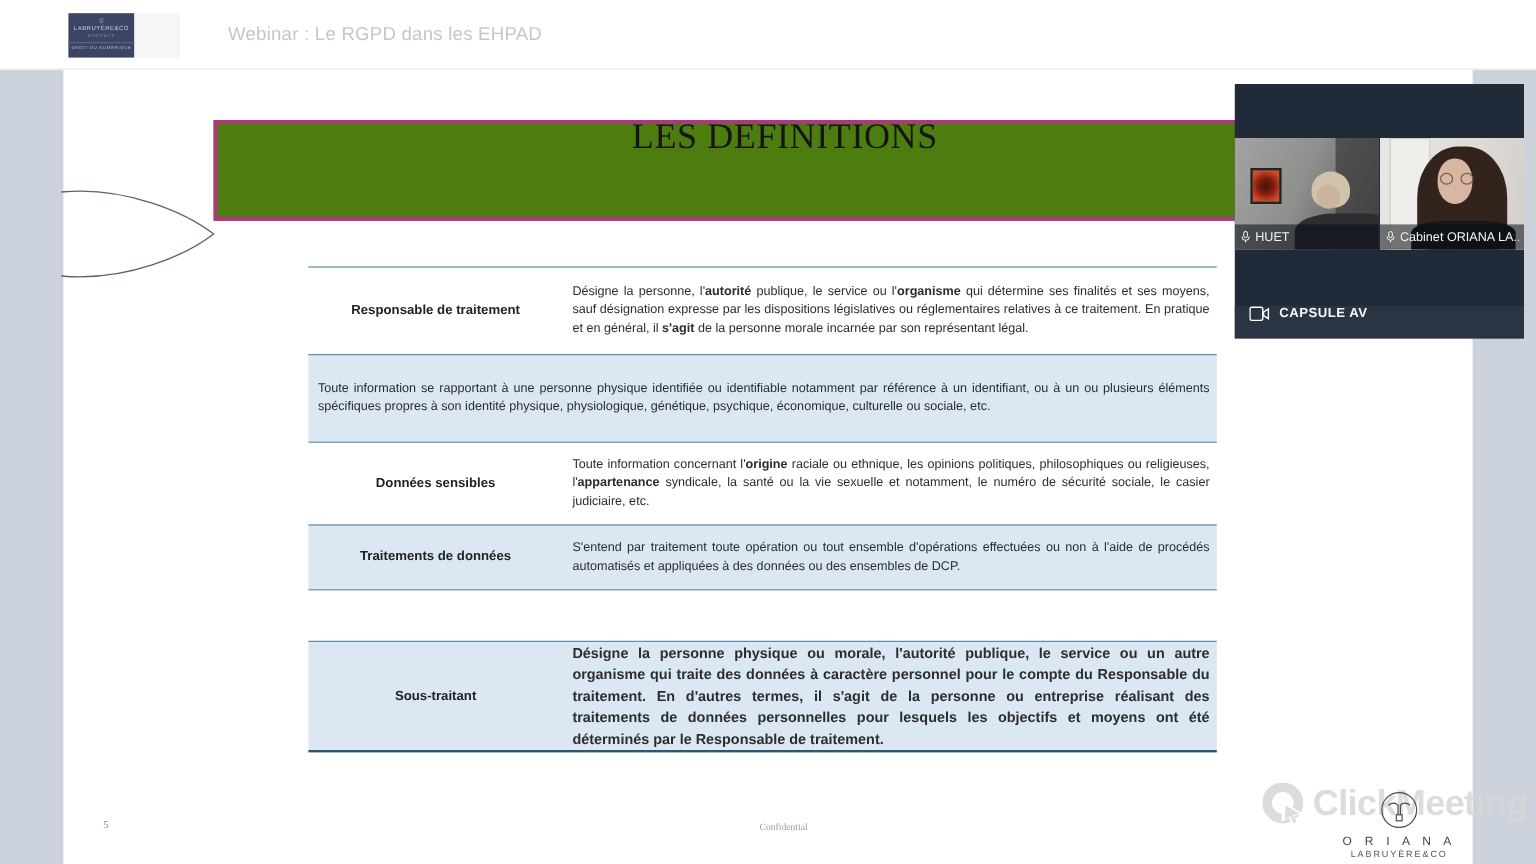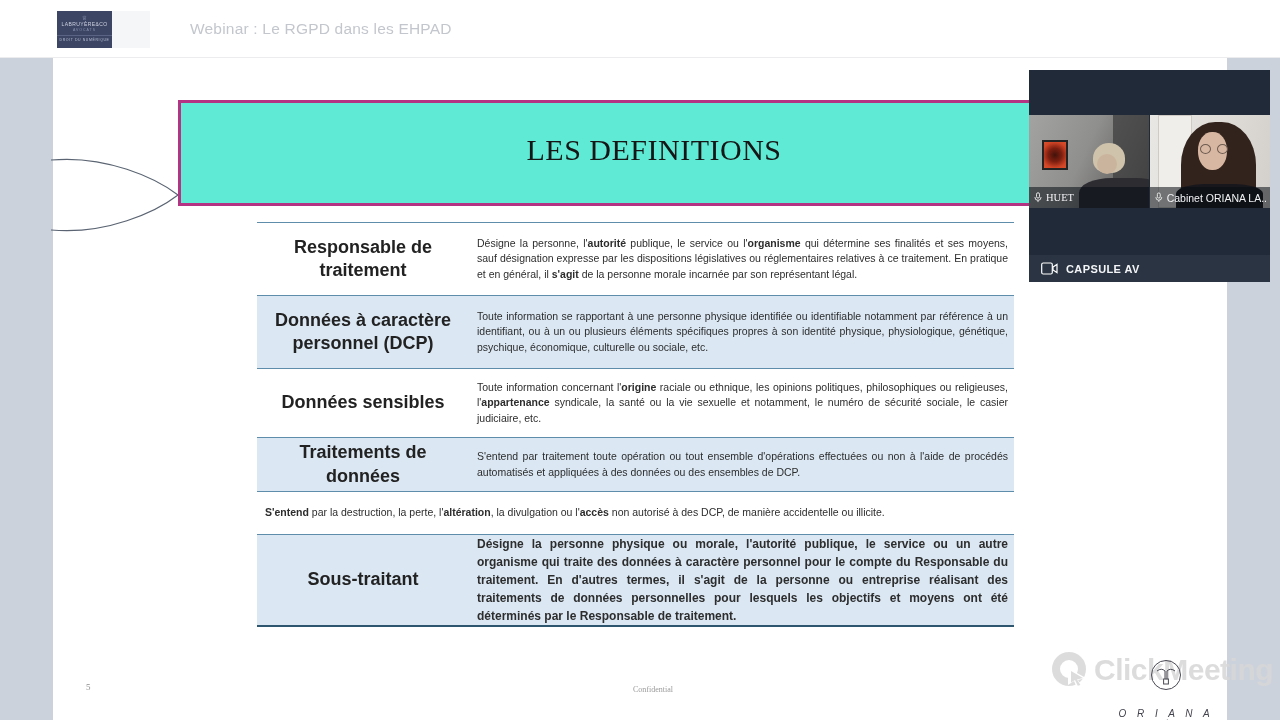--- a/index.html
+++ b/index.html
@@ -20,62 +20,62 @@
   .logo-ghost { position:absolute; left:112px; top:11px; width:38px; height:37px; background:#f5f6f8; }
   .webinar-title { position:absolute; left:190px; top:20px; font-size:15.5px; color:#c3c7cd; letter-spacing:.2px; }
 
   
   .band-left  { position:absolute; left:0; top:58px; width:53px; height:662px; background:#ccd2dc; }
   .band-right { position:absolute; left:1227px; top:58px; width:53px; height:662px; background:#ccd2dc; }
 
   
   .slide { position:absolute; left:53px; top:58px; width:1174px; height:662px; background:#ffffff; }
   .eye-shape { position:absolute; left:-2px; top:85px; width:135px; height:105px; }
-  .title-box { position:absolute; left:125px; top:42px; width:952px; height:106px; background:#5eead4;
-               border:3px solid #b53383; display:flex; align-items:center; }
+  .title-box { position:absolute; left:125px; top:42px; width:952px; height:84px; background:#4d7c0f;
+               border:3px solid #b53383; display:flex; }
   .title-text { width:952px; text-align:center; margin-top:-6px; font-family:"Liberation Serif", serif;
                 font-size:30px; color:#161616; letter-spacing:.5px; }
 
   
   .def-table { position:absolute; left:204px; top:164px; width:757px; border-bottom:2px solid #2f566f; }
   .trow { display:flex; border-top:1px solid #5d8dab; }
   .trow.shaded { background:#dbe8f4; }
   .trow:nth-of-type(1){ height:73px; }
   .trow:nth-of-type(2){ height:73px; }
   .trow:nth-of-type(3){ height:69px; }
   .trow:nth-of-type(4){ height:54px; }
   .trow:nth-of-type(5){ height:43px; }
   .trow:nth-of-type(6){ height:91px; }
   .tcell-term { width:212px; flex:0 0 212px; display:flex; align-items:center; justify-content:center;
-                text-align:center; font-weight:bold; font-size:18px; color:#222; padding:0 8px; line-height:1.3; }
+                text-align:center; font-weight:bold; font-size:11px; color:#222; padding:0 8px; line-height:1.3; }
   .tcell-def { flex:1; display:flex; align-items:center; padding:4px 6px 4px 8px; }
   .def-text { font-size:10.5px; line-height:1.45; color:#2d2d2d; text-align:justify; }
   .trow.emphasis .def-text { font-weight:600; font-size:12px; line-height:1.5; }
   .def-text b { font-weight:bold; }
 
   
   .page-num { position:absolute; left:33px; top:624px; font-family:"Liberation Serif", serif;
               font-size:9px; color:#8e8e8e; }
   .confidential { position:absolute; left:540px; top:627px; width:120px; text-align:center;
                   font-family:"Liberation Serif", serif; font-size:8px; color:#9b9b9b; }
 
   
   .video-panel { position:absolute; left:1029px; top:70px; width:241px; height:212px;
                  background:#212a38; z-index:40; }
   .videos { position:absolute; left:0; top:45px; width:241px; height:93px; display:flex; gap:1px; }
   .vthumb { position:relative; flex:1; overflow:hidden; }
   .vlabel { position:absolute; left:0; bottom:0; right:0; height:21px; background:rgba(8,12,18,.55);
             display:flex; align-items:center; padding:0 4px; gap:3px; }
   .vlabel span { color:#f2f3f5; font-size:10.5px; white-space:nowrap; overflow:hidden; }
   .capsule-bar { position:absolute; left:0; bottom:0; width:241px; height:27px; background:#2a3442;
-                 display:flex; align-items:center; gap:8px; padding:0 12px; }
+                 display:flex; gap:8px; padding:0 12px; }
   .capsule-bar span { color:#f4f5f7; font-size:11px; letter-spacing:.4px; font-weight:600; }
 
   
-  .sc1 { background:linear-gradient(115deg,#a3a3a2 0%,#8f8f8e 45%,#6b6a69 75%,#474645 100%);font-family:Liberation Serif, serif; }
+  .sc1 { background:linear-gradient(115deg,#a3a3a2 0%,#8f8f8e 45%,#6b6a69 75%,#474645 100%); }
   .sc1 .wallpanel { position:absolute; right:0; top:0; width:30%; height:100%; background:#3f3f40; opacity:.75; }
   .sc1 .art { position:absolute; left:11%; top:27%; width:26px; height:30px; border:2px solid #232323;
               background:radial-gradient(circle at 50% 50%, #42120a 0%, #7e1f10 40%, #cf4425 75%, #d8532f 100%); }
   .sc1 .hair { position:absolute; left:53%; top:30%; width:32px; height:30px; border-radius:50% 50% 42% 42%;
                background:#cfc3ab; }
   .sc1 .face { position:absolute; left:57%; top:42%; width:20px; height:20px; border-radius:50%;
                background:#cbb49d; }
   .sc1 .torso { position:absolute; left:42%; top:68%; width:68%; height:40%; border-radius:40% 30% 0 0;
                 background:#2c2c31; }
   .sc2 { background:linear-gradient(100deg,#e9e7e4 0%,#dedbd7 60%,#d3d0cc 100%); }
@@ -90,21 +90,21 @@
                     border-radius:50%; }
   .sc2 .glasses i.gl { left:1px; } .sc2 .glasses i.gr { right:1px; }
   .sc2 .torso { position:absolute; left:22%; top:74%; width:72%; height:30%; border-radius:35% 35% 0 0;
                 background:#17171c; }
 
   
   .cm-mark { position:absolute; left:1052px; top:652px; z-index:10; display:flex; align-items:center;
              gap:6px; opacity:.85; }
   .cm-text { font-size:30px; font-weight:bold; color:#d7d7d7; letter-spacing:-.5px; }
   .oriana-mark { position:absolute; left:1112px; top:658px; width:108px; z-index:11; text-align:center; }
-  .oriana-name { font-size:10px; letter-spacing:4px; color:#43434e; margin-top:14px; white-space:nowrap;font-style:italic; }
+  .oriana-name { font-size:10px; letter-spacing:4px; color:#43434e; margin-top:2px; white-space:nowrap; }
   .oriana-sub { font-size:7.5px; letter-spacing:1.6px; color:#55555f; white-space:nowrap; }
 </style>
 </head>
 <body>
 
 <div id="stage">
 
   <div class="band-left"></div>
   <div class="band-right"></div>
 
@@ -119,41 +119,37 @@
     </div>
 
     <div class="def-table" id="def-table">
         <div class="trow">
           <div class="tcell-term">Responsable de traitement</div>
           <div class="tcell-def">
             <div class="def-text"><span>Désigne la personne, l'</span><b>autorité</b><span> publique, le service ou l'</span><b>organisme</b><span> qui détermine ses finalités et ses moyens, sauf désignation expresse par les dispositions législatives ou réglementaires relatives à ce traitement. En pratique et en général, il </span><b>s'agit</b><span> de la personne morale incarnée par son représentant légal.</span></div>
           </div>
         </div>
         <div class="trow shaded">
-          <div class="tcell-term">Données à caractère personnel (DCP)</div>
           <div class="tcell-def">
             <div class="def-text"><span>Toute information se rapportant à une personne physique identifiée ou identifiable notamment par référence à un identifiant, ou à un ou plusieurs éléments spécifiques propres à son identité physique, physiologique, génétique, psychique, économique, culturelle ou sociale, etc.</span></div>
           </div>
         </div>
         <div class="trow">
           <div class="tcell-term">Données sensibles</div>
           <div class="tcell-def">
             <div class="def-text"><span>Toute information concernant l'</span><b>origine</b><span> raciale ou ethnique, les opinions politiques, philosophiques ou religieuses, l'</span><b>appartenance</b><span> syndicale, la santé ou la vie sexuelle et notamment, le numéro de sécurité sociale, le casier judiciaire, etc.</span></div>
           </div>
         </div>
         <div class="trow shaded">
           <div class="tcell-term">Traitements de données</div>
           <div class="tcell-def">
             <div class="def-text"><span>S'entend par traitement toute opération ou tout ensemble d'opérations effectuées ou non à l'aide de procédés automatisés et appliquées à des données ou des ensembles de DCP.</span></div>
           </div>
         </div>
         <div class="trow">
-          <div class="tcell-def">
-            <div class="def-text"><b>S'entend</b><span> par la destruction, la perte, l'</span><b>altération</b><span>, la divulgation ou l'</span><b>accès</b><span> non autorisé à des DCP, de manière accidentelle ou illicite.</span></div>
-          </div>
         </div>
         <div class="trow shaded emphasis">
           <div class="tcell-term">Sous-traitant</div>
           <div class="tcell-def">
             <div class="def-text"><span>Désigne la personne physique ou morale, l'autorité publique, le service ou un autre organisme qui traite des données à caractère personnel pour le compte du Responsable du traitement. En d'autres termes, il s'agit de la personne ou entreprise réalisant des traitements de données personnelles pour lesquels les objectifs et moyens ont été déterminés par le Responsable de traitement.</span></div>
           </div>
         </div>
       </div>
 
     <div class="page-num">5</div>

